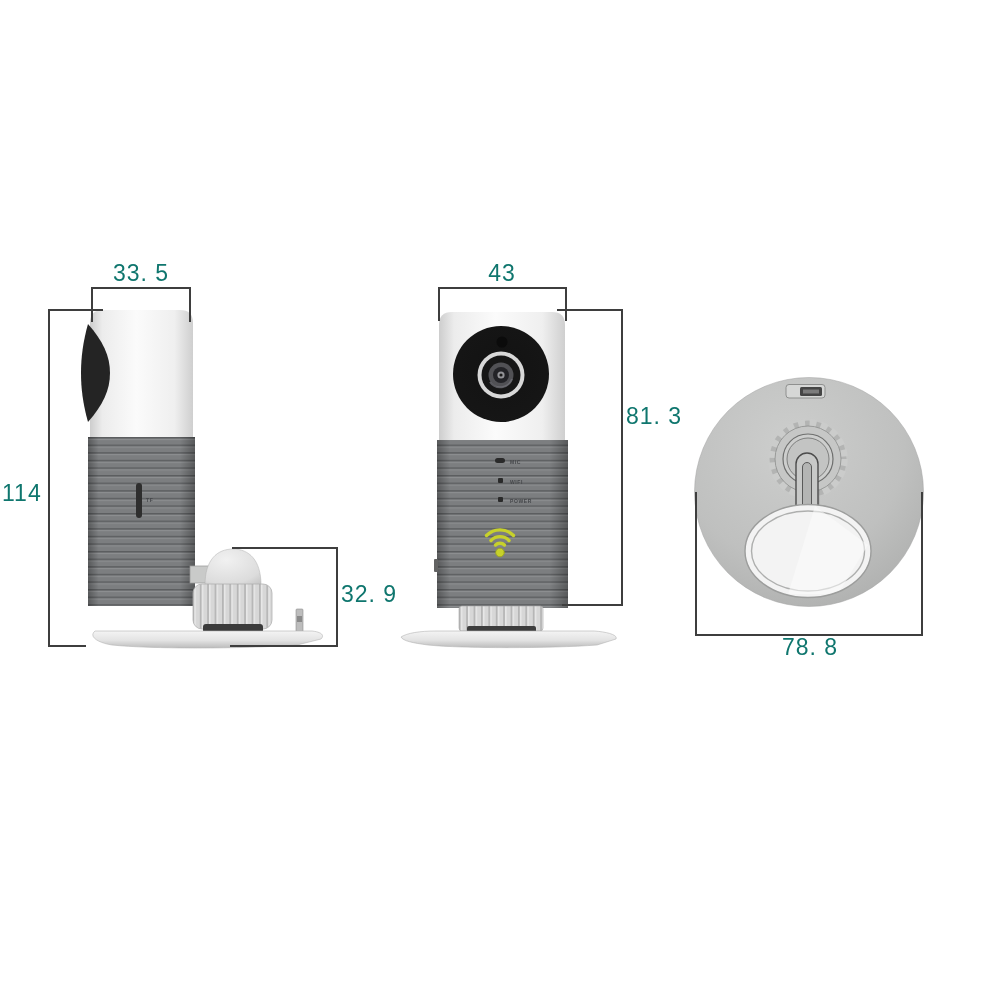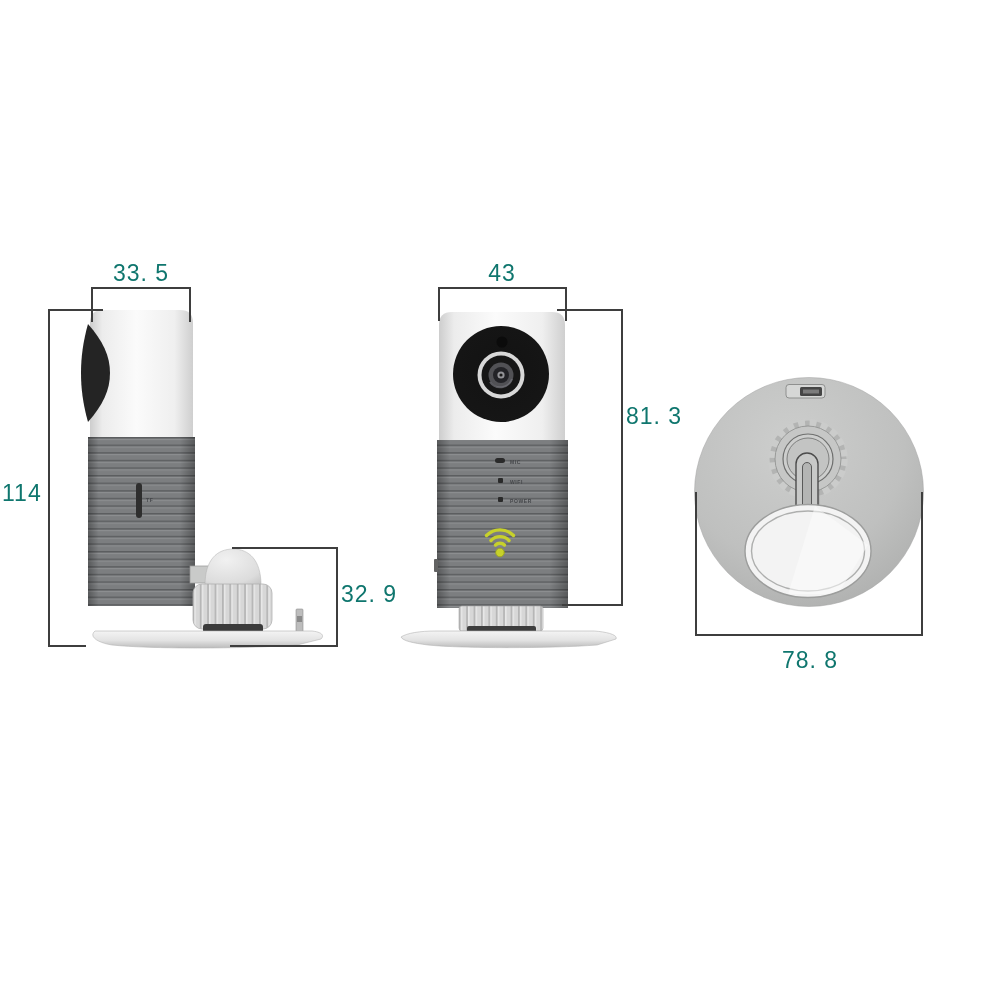--- a/index.html
+++ b/index.html
@@ -179,15 +179,15 @@
 
   <div class="dl" style="left:695px;top:492px;width:2px;height:144px"></div>
   <div class="dl" style="left:921px;top:492px;width:2px;height:144px"></div>
   <div class="dl" style="left:695px;top:634px;width:228px;height:2px"></div>
 
   <div class="dim center" style="left:93px;top:261px;width:96px">33. 5</div>
   <div class="dim right" style="left:2px;top:465px;width:44px">114</div>
   <div class="dim" style="left:341px;top:582px;width:90px">32. 9</div>
   <div class="dim center" style="left:454px;top:261px;width:96px">43</div>
   <div class="dim" style="left:626px;top:404px;width:90px">81. 3</div>
-  <div class="dim center" style="left:770px;top:648px;width:80px">78. 8</div>
+  <div class="dim center" style="left:770px;top:635px;width:80px">78. 8</div>
 
 </div>
 
 </body></html>

